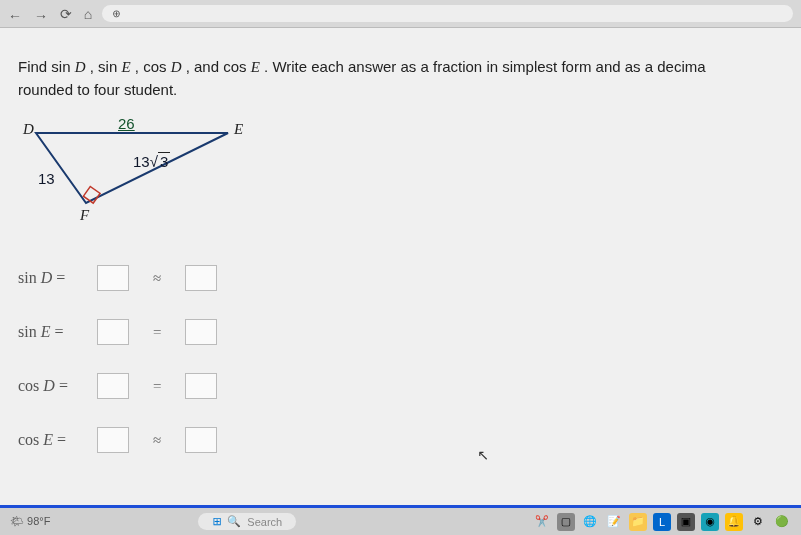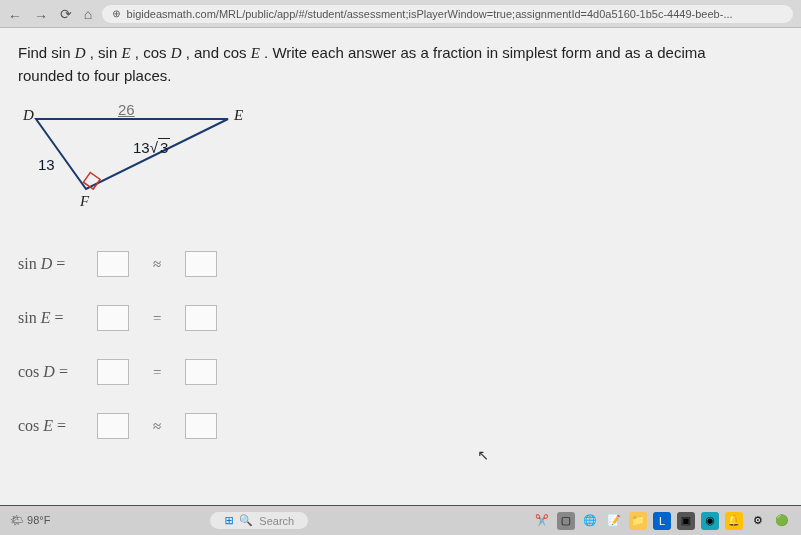--- a/index.html
+++ b/index.html
@@ -28,21 +28,21 @@
       border-radius: 12px;
       padding: 3px 10px;
       font-size: 11px;
       color: #555;
       display: flex;
       align-items: center;
       gap: 6px;
     }
     .url-icon { font-size: 10px; }
     .content {
-      padding: 14px 18px;
+      padding: 28px 18px;
       background: #f0f0f0;
       height: calc(100% - 28px - 30px);
       overflow: hidden;
     }
     .question {
       font-size: 15px;
       color: #222;
       line-height: 1.5;
       margin-bottom: 14px;
     }
@@ -84,22 +84,22 @@
     .relation { font-size: 15px; color: #666; }
     .sqrt { border-top: 1px solid #222; padding: 0 2px; }
     .taskbar {
       position: absolute;
       bottom: 0; left: 0; right: 0;
       height: 30px;
       background: #d0d0d0;
       display: flex;
       align-items: center;
       padding: 0 10px;
-      gap: 20px;
-      border-top: 1px solid #1d4ed8;
+      gap: 8px;
+      border-top: 3px solid #1d4ed8;
     }
     .search-bar {
       display: flex;
       align-items: center;
       gap: 6px;
       background: #e8e8e8;
       border-radius: 12px;
       padding: 2px 14px;
       font-size: 11px;
       color: #888;
@@ -114,52 +114,51 @@
 
 <div class="browser-bar">
   <div class="nav-icons">
     <span class="nav-icon">←</span>
     <span class="nav-icon">→</span>
     <span class="nav-icon">⟳</span>
     <span class="nav-icon">⌂</span>
   </div>
   <div class="url-box">
     <span class="url-icon">⊕</span>
-    <span>bigideasmath.com/MRL/public/app/#/student/assessment;isPlayerWindow=true;assignmentId=4d0a5160-1b5c-4449-beeb-...</span>
   </div>
 </div>
 
 <div class="content">
   <div class="question">
     <span>Find </span>
     <span>sin</span>
     <span class="math-var">D</span>
     <span> , </span>
     <span>sin</span>
     <span class="math-var">E</span>
     <span> , </span>
     <span>cos</span>
     <span class="math-var">D</span>
     <span> , and </span>
     <span>cos</span>
     <span class="math-var">E</span>
     <span> . </span>
     <span>Write each answer as a fraction in simplest form and as a decima</span><br>
-    <span>rounded to four places.</span>
+    <span>rounded to four student.</span>
   </div>
 
   <div class="triangle-area">
     <svg width="250" height="120">
       <polygon points="18,18 210,18 68,88" fill="none" stroke="#1a3a6e" stroke-width="2"></polygon>
       <rect x="62" y="72" width="12" height="12" fill="none" stroke="#c0392b" stroke-width="1.5" transform="rotate(35 68 88)"></rect>
     </svg>
     <span class="tri-label" style="left:5px; top:6px;">D</span>
     <span class="tri-label" style="left:216px; top:6px;">E</span>
     <span class="tri-label" style="left:62px; top:92px;">F</span>
-    <span class="tri-side" style="left:100px; top:0px; color:#737373;text-decoration:underline;">26</span>
+    <span class="tri-side" style="left:100px; top:0px; color:#14532d;text-decoration:underline;">26</span>
     <span class="tri-side" style="left:20px; top:55px;">13</span>
     <span class="tri-side" style="left:115px; top:38px;">
       <span>13</span>√<span class="sqrt">3</span>
     </span>
   </div>
 
   <div class="answer-row">
     <span class="label"><span>sin</span> <span class="math-var">D</span> =</span>
     <input class="answer-box" style="">
     <span class="relation">≈</span>

